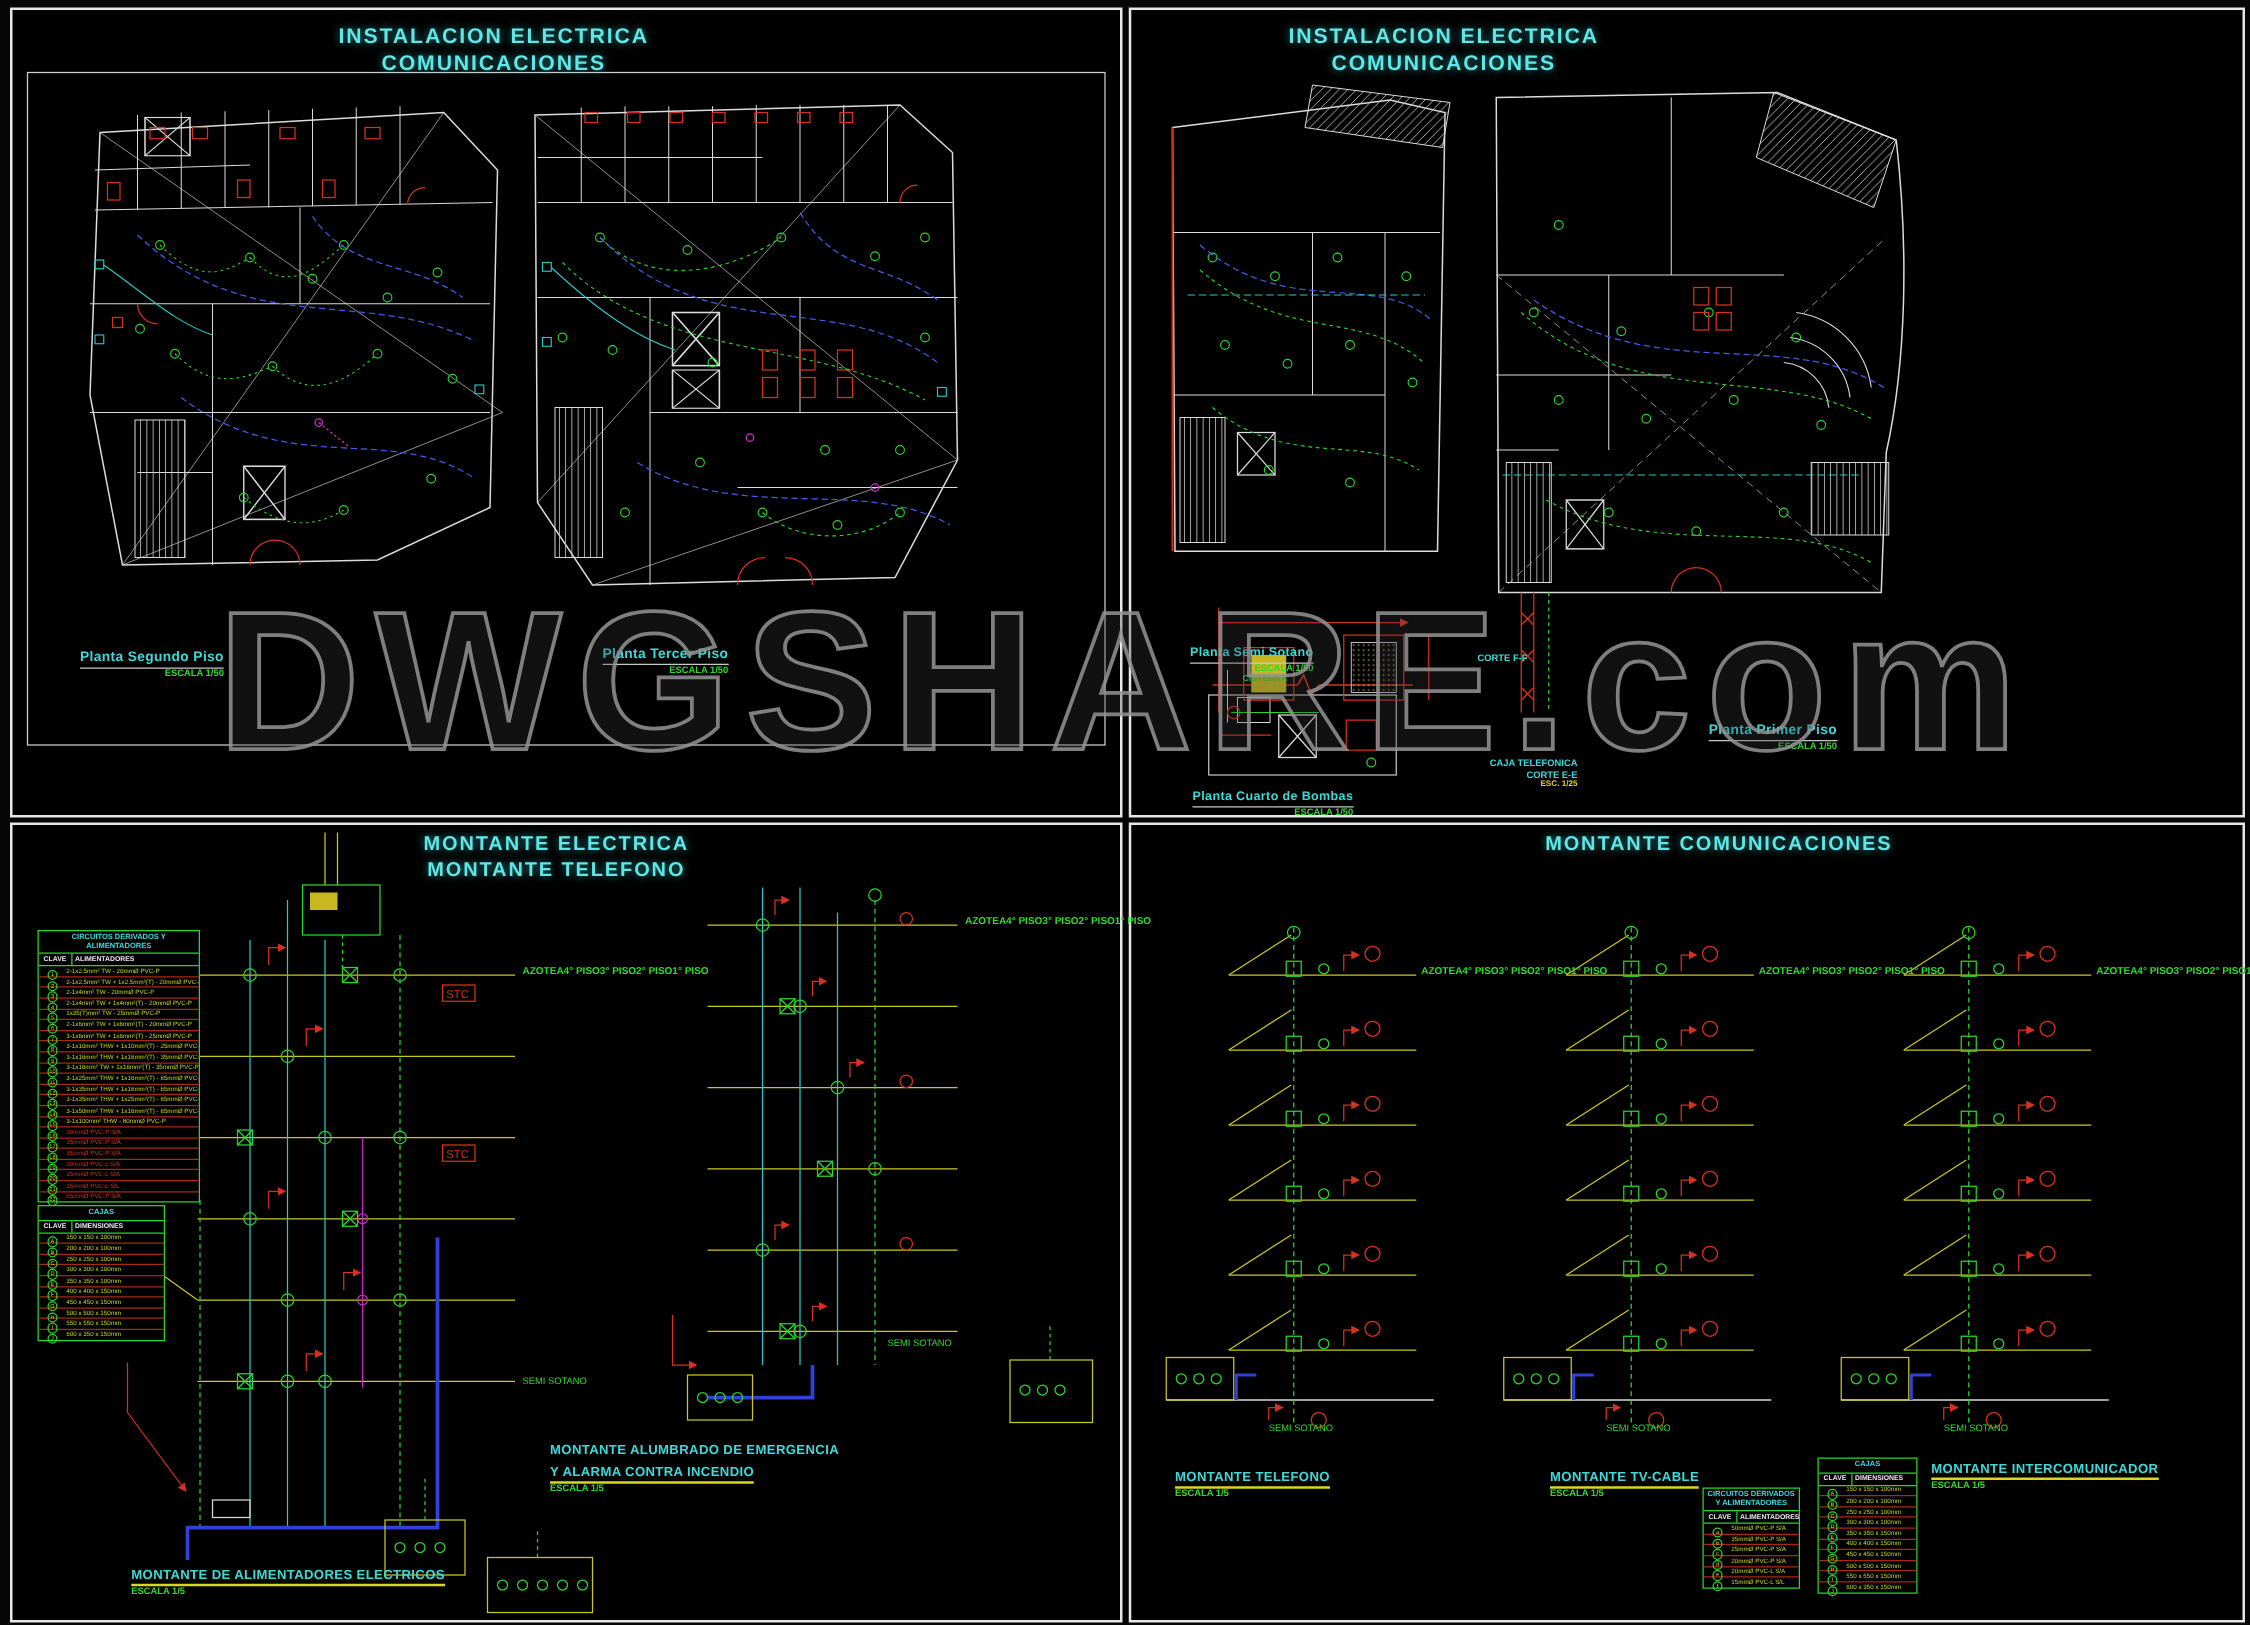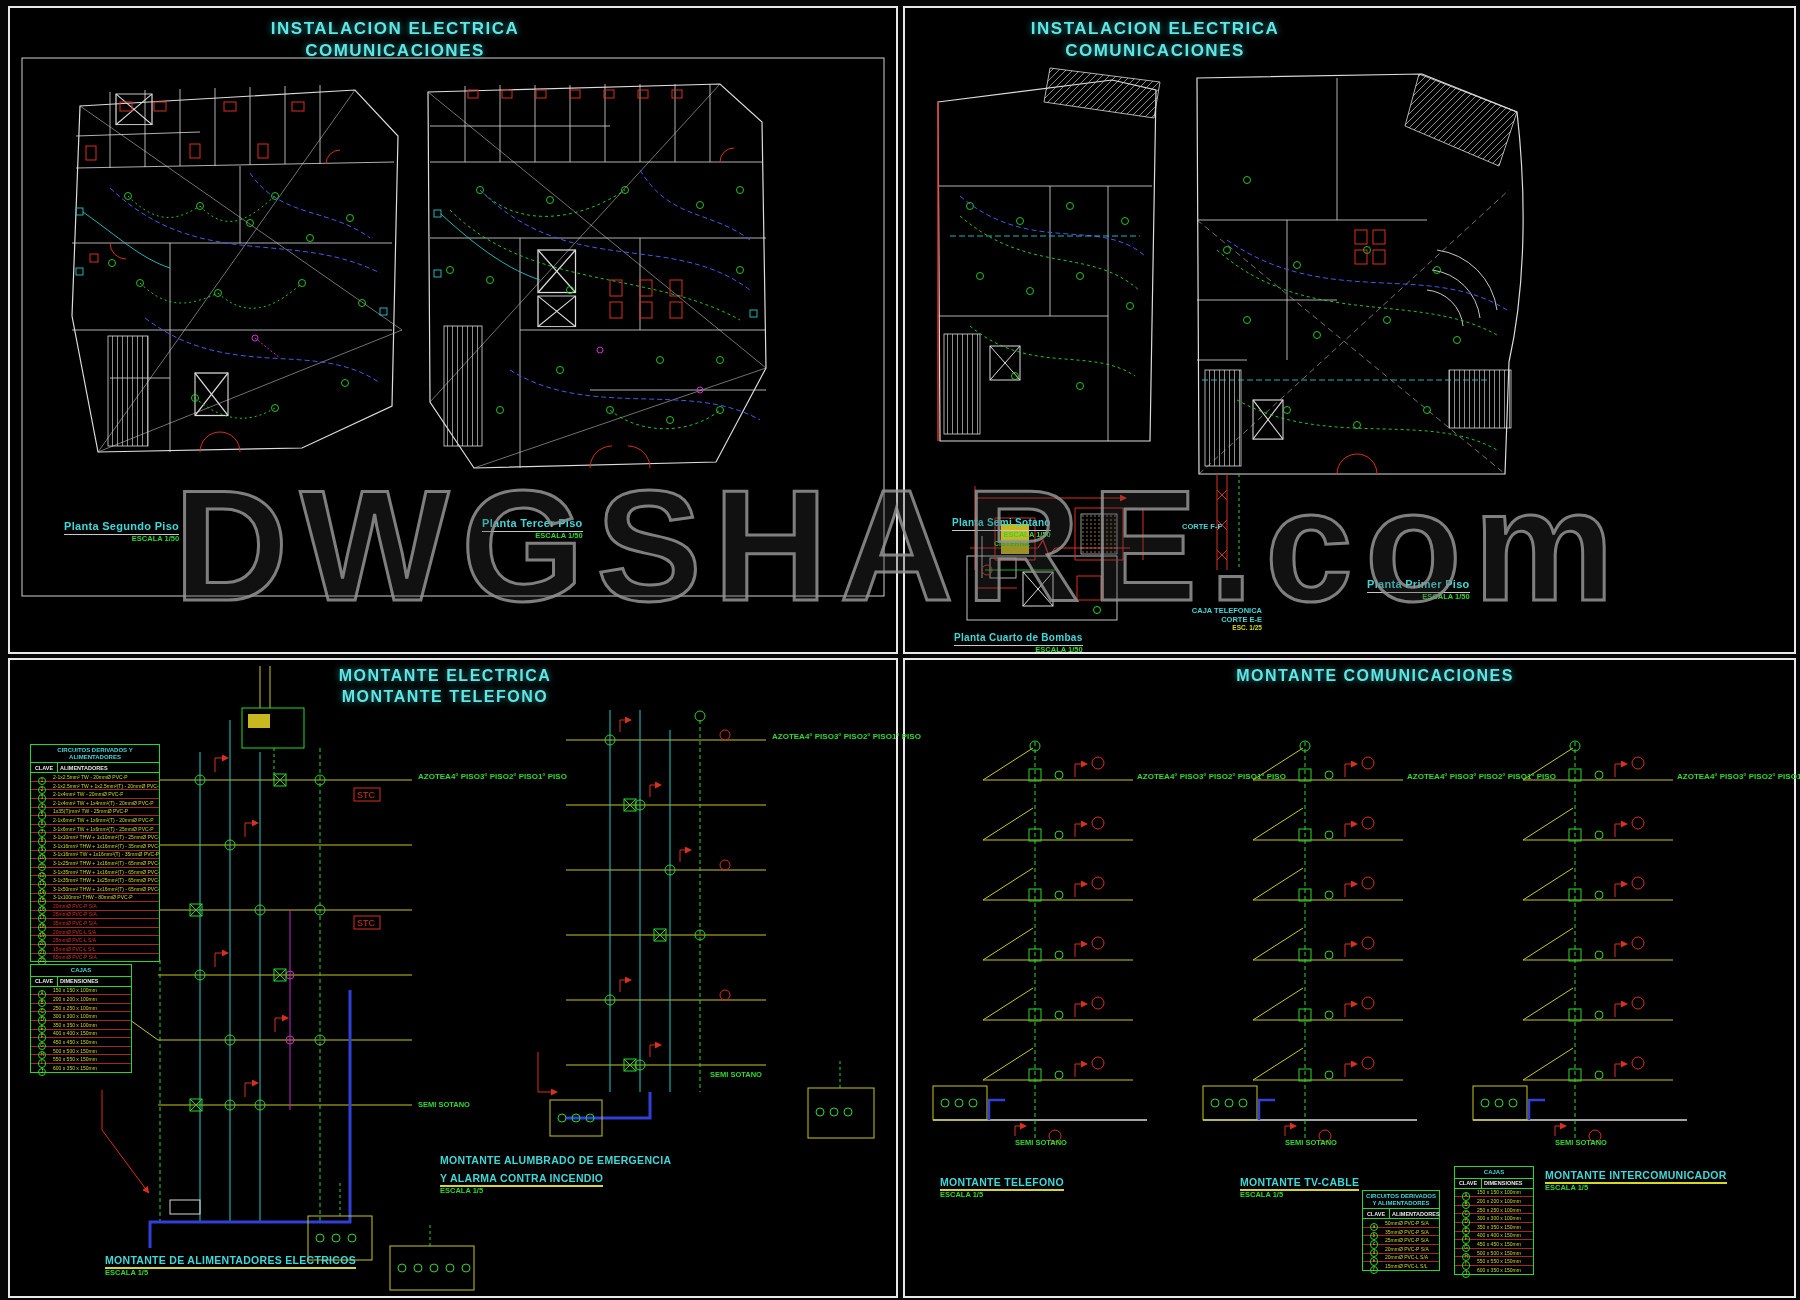--- a/index.html
+++ b/index.html
@@ -14,21 +14,21 @@
             border-bottom:1.5px solid #c8c8c8;padding-bottom:1px;letter-spacing:.3px;}
   .cap .scl{display:block;text-align:right;color:#30d830;font-size:7.5px;font-weight:bold;}
   .cap2 .lbl{border-bottom:2px solid #d8d820;font-size:10.5px;}
   .cap2 .scl{text-align:left;}
   .smallcap{position:absolute;color:#3fd8d8;font-weight:bold;font-size:7.5px;line-height:1.2;
             text-align:right;z-index:5;white-space:pre-line;}
   .smallcap .ys{display:block;color:#d8d820;font-size:6.5px;}
   .greentag{position:absolute;color:#30d830;font-weight:bold;font-size:7px;z-index:5;}
   .floors{position:absolute;display:flex;flex-direction:row;justify-content:space-between;z-index:5;}
   .floors span{font-size:8px;color:#30d830;font-weight:bold;white-space:nowrap;}
-  .base{position:absolute;color:#30d830;font-size:7.5px;font-weight:bold;z-index:5;}
+  .base{position:absolute;color:#30d830;font-size:7.5px;font-weight:normal;z-index:5;}
   .tbl{position:absolute;background:#000;border:1px solid #28d828;z-index:6;}
   .tbl .tt{color:#3fd8d8;font-weight:bold;text-align:center;font-size:6px;line-height:1.1;
            border-bottom:1px solid #28d828;padding:2px 1px;white-space:pre-line;}
   .tbl .th{display:flex;border-bottom:1px solid #28d828;color:#e8e8e8;font-weight:bold;font-size:5.5px;}
   .tbl .th span{padding:1.5px 2px;}
   .tbl .th span:first-child{width:22px;border-right:1px solid #28d828;flex:none;text-align:center;}
   .tbl .tr{display:flex;align-items:center;height:7.6px;border-bottom:1px solid #a82818;}
   .tbl .tr:last-child{border-bottom:none;}
   .tbl .cv{width:22px;flex:none;text-align:center;}
   .tbl .cv i{display:inline-block;width:6.5px;height:6.5px;border:1px solid #28d828;border-radius:50%;

